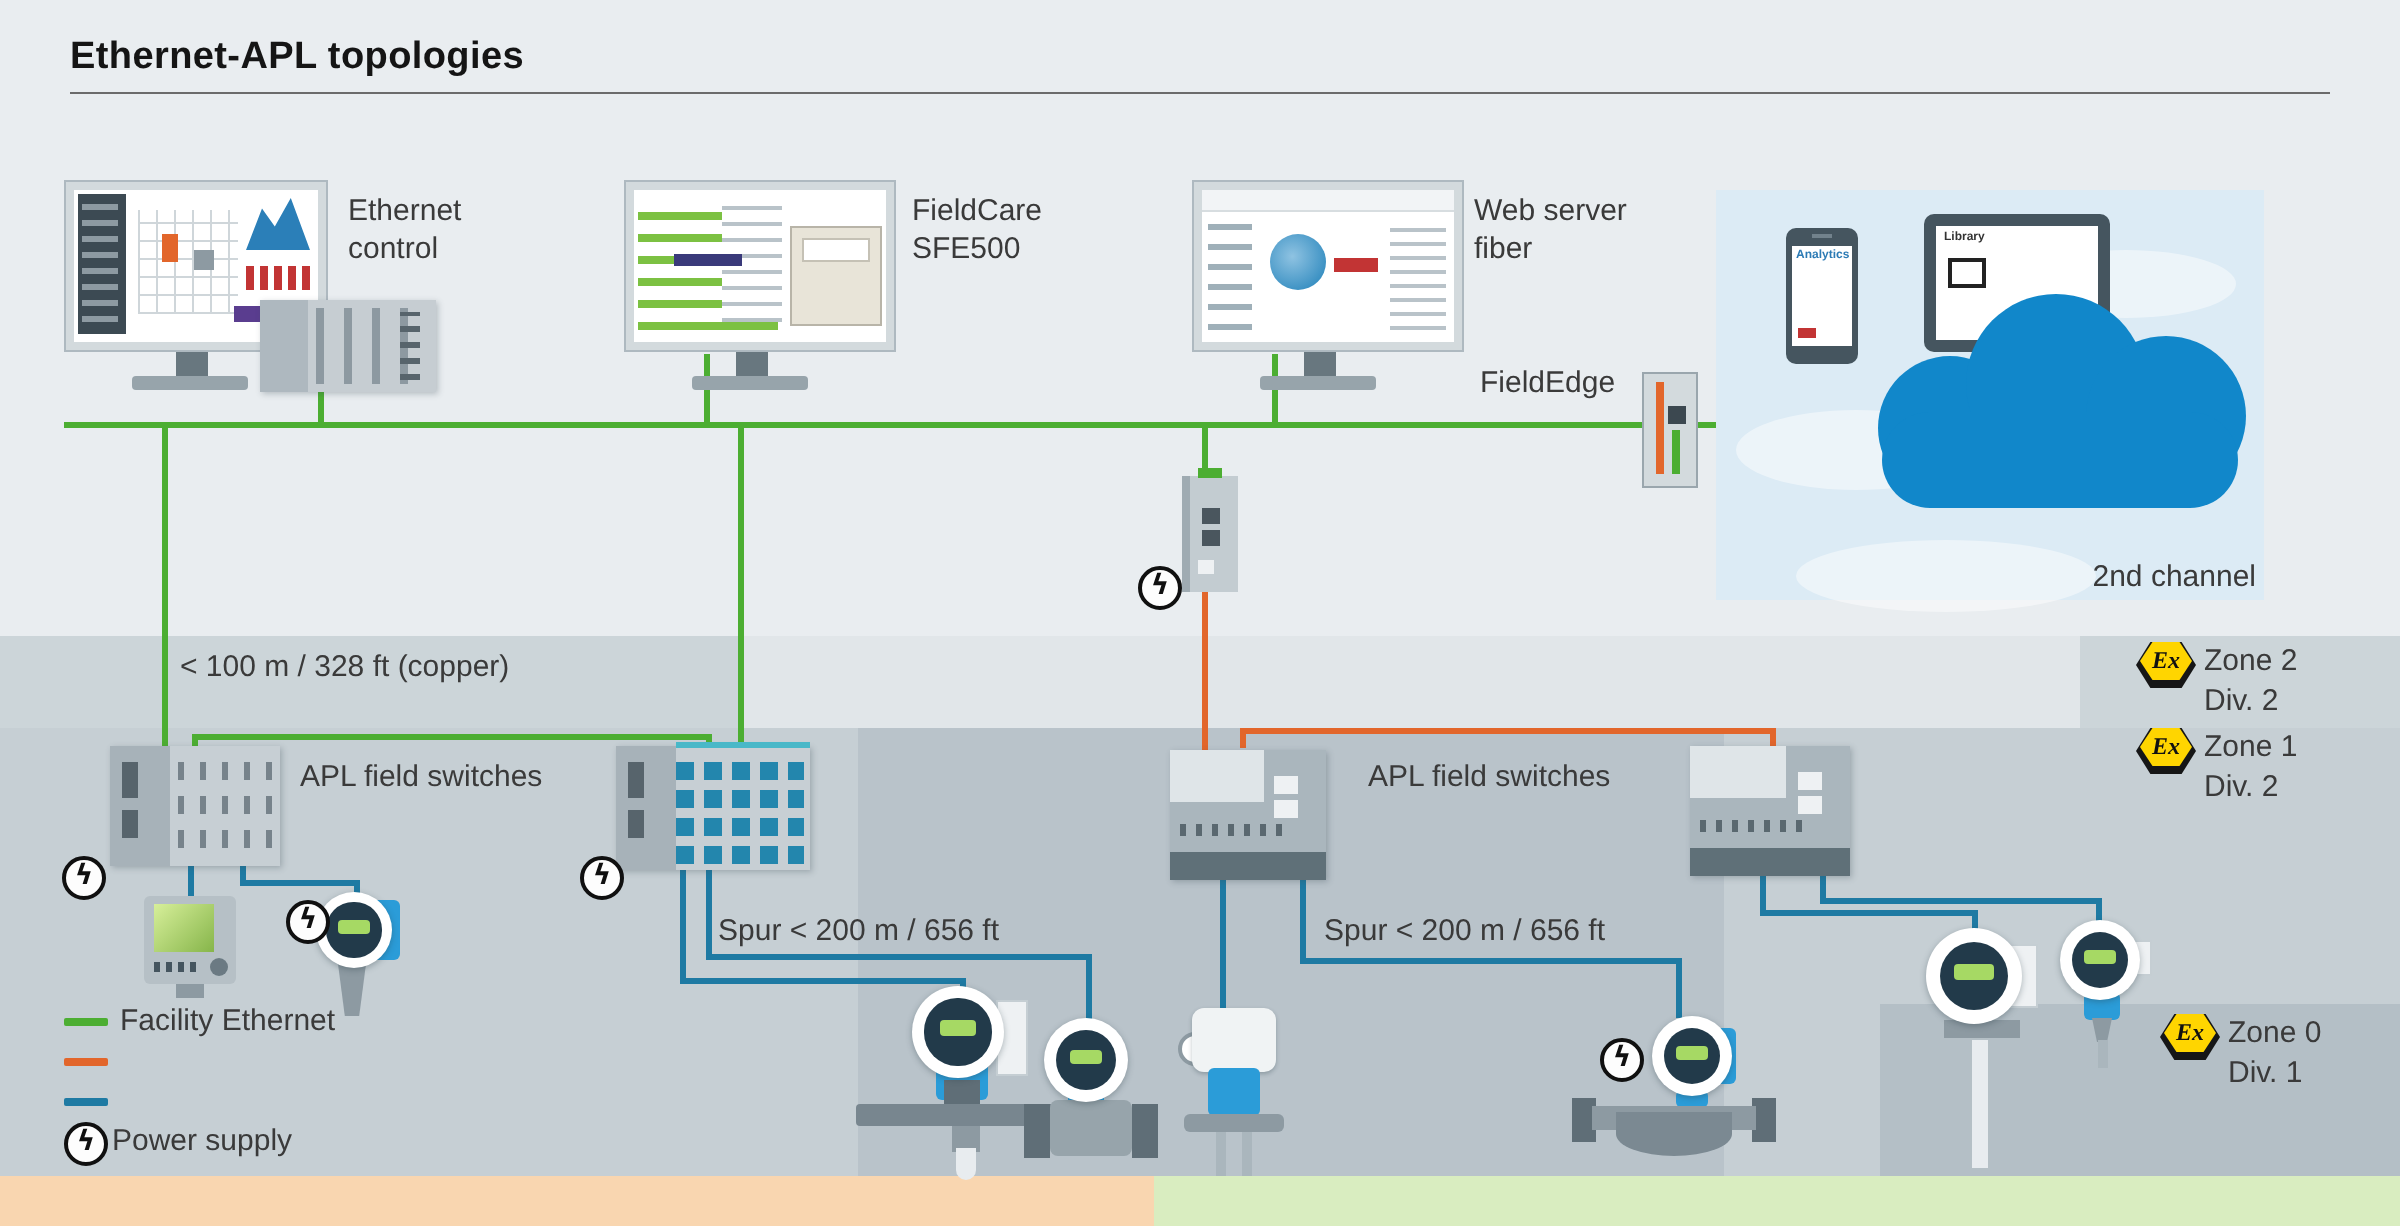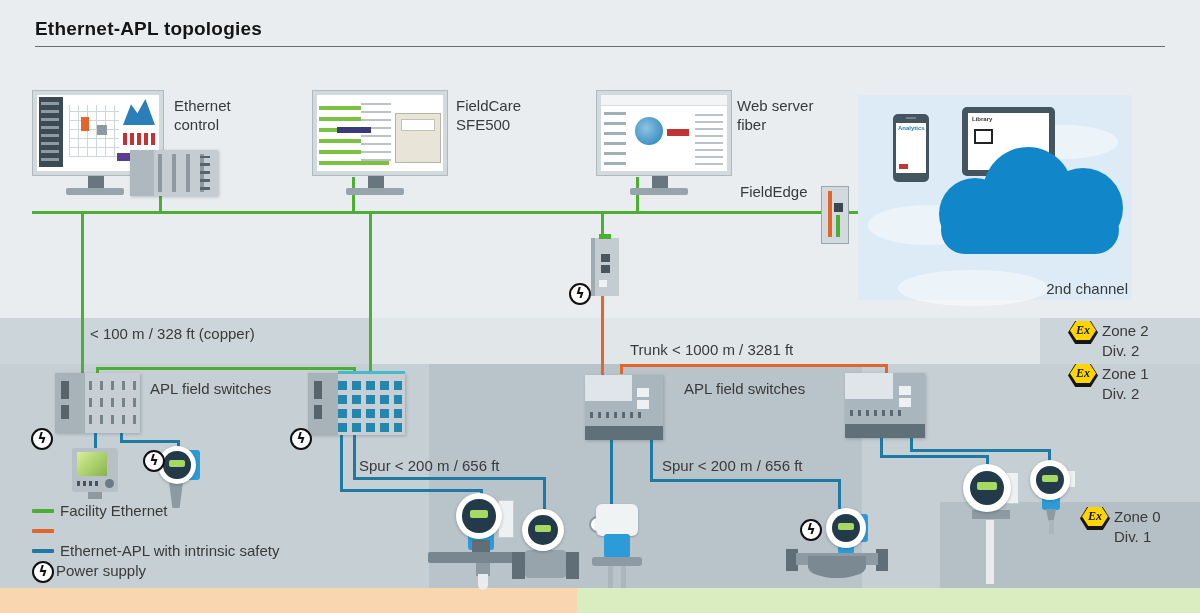--- a/index.html
+++ b/index.html
@@ -207,21 +207,20 @@
     <g fill="#1187ca">
       <circle cx="50" cy="68" r="36"></circle>
       <circle cx="103" cy="46" r="45"></circle>
       <circle cx="158" cy="62" r="40"></circle>
       <rect x="16" y="60" width="178" height="48" rx="24"></rect>
     </g>
   </svg>
   <div class="lbl rgt" style="left:1000px;top:279px;width:128px;">2nd channel</div>
 
   <div class="lbl ctr" style="left:90px;top:324px;width:280px;">&lt; 100 m / 328 ft (copper)</div>
-  <div class="lbl ctr" style="left:630px;top:340px;width:230px;">Trunk &lt; 1000 m / 3281 ft</div>
   <div class="lbl" style="left:359px;top:456px;">Spur &lt; 200 m / 656 ft</div>
   <div class="lbl" style="left:662px;top:456px;">Spur &lt; 200 m / 656 ft</div>
   <div class="lbl" style="left:150px;top:379px;">APL field switches</div>
   <div class="lbl" style="left:684px;top:379px;">APL field switches</div>
 
   <div class="fsw" style="left:55px;top:373px;width:85px;height:60px;box-shadow:1px 1px 3px rgba(60,75,85,.3);">
     <div class="mod"></div>
     <div class="slot" style="left:6px;top:8px;width:8px;height:18px;"></div>
     <div class="slot" style="left:6px;top:32px;width:8px;height:14px;"></div>
     <div class="bay"></div>
@@ -345,17 +344,16 @@
         <span>Ex</span>
       </div>
     </div>
   <div class="lbl" style="left:1114px;top:507px;">Zone 0</div>
   <div class="lbl" style="left:1114px;top:527px;">Div. 1</div>
 
   <div class="legend-dash" style="left:32px;top:509px;background:#4cae32;"></div>
   <div class="lbl" style="left:60px;top:501px;">Facility Ethernet</div>
   <div class="legend-dash" style="left:32px;top:529px;background:#e2662b;"></div>
   <div class="legend-dash" style="left:32px;top:549px;background:#1e7aa3;"></div>
-  <div class="lbl" style="left:60px;top:541px;">Ethernet-APL with intrinsic safety</div>
   <div class="pw" style="left:32px;top:561px;">ϟ</div>
   <div class="lbl" style="left:56px;top:561px;">Power supply</div>
 
 </div>
 
 </body></html>

